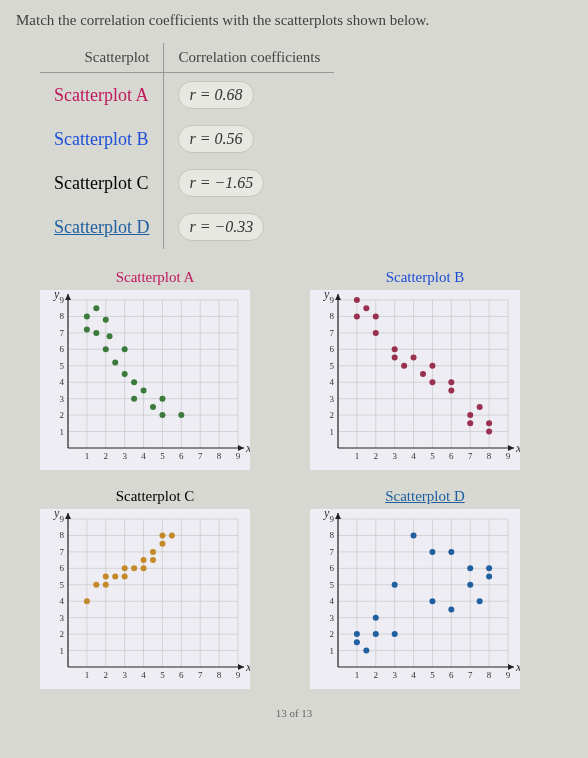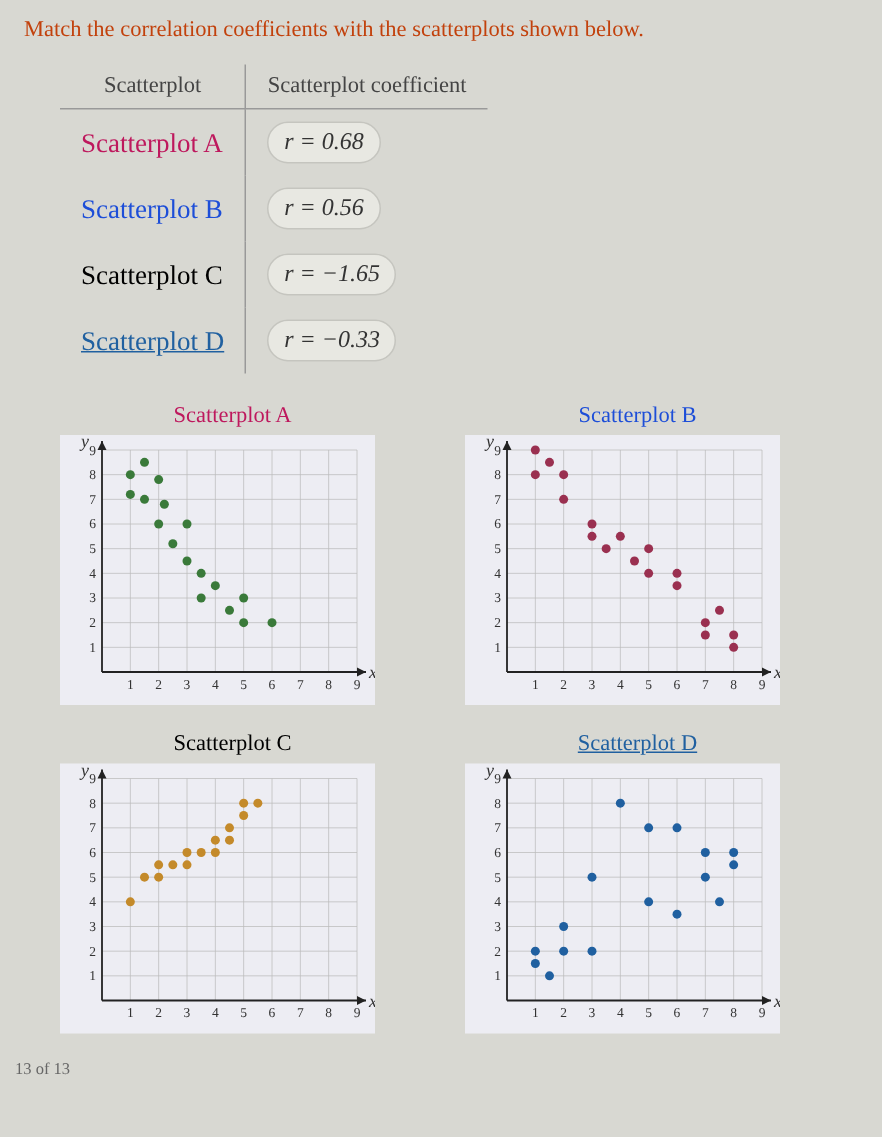--- a/index.html
+++ b/index.html
@@ -7,35 +7,35 @@
       width: 588px;
       height: 758px;
       background: #d8d8d2;
       font-family: Georgia, 'Times New Roman', serif;
       padding: 12px 10px;
       color: #333;
       overflow: hidden;
     }
     .instruction {
       font-size: 15px;
-      color: #c2410c;
+      color: #404040;
       margin-bottom: 14px;
       padding-left: 6px;
       font-family: Liberation Serif, serif;
     }
     .match-table {
       border-collapse: collapse;
       margin-left: 30px;
       margin-bottom: 20px;
     }
     .match-table th {
       font-weight: normal;
       font-size: 15px;
       padding: 6px 14px;
-      text-align: center;
+      text-align: right;
       border-bottom: 1px solid #999;
       color: #444;
     }
     .match-table th:first-child {
       border-right: 1px solid #999;
     }
     .match-table td {
       padding: 8px 14px;
       font-size: 18px;
       vertical-align: middle;
@@ -72,35 +72,36 @@
       text-align: center;
       font-size: 15px;
       font-family: 'Times New Roman', serif;
       margin-bottom: 4px;
     }
     .plot-svg {
       display: block;
       background: #ededf3;
     }
     .footer {
+      text-align: center;
       font-size: 11px;
       color: #666;
       margin-top: 4px;
     }
   </style>
 </head>
 <body>
 
 <div class="instruction">Match the correlation coefficients with the scatterplots shown below.</div>
 
 <table class="match-table">
   <thead>
     <tr>
       <th>Scatterplot</th>
-      <th>Scatterplot coefficient</th>
+      <th>Correlation coefficients</th>
     </tr>
   </thead>
   <tbody>
     <tr>
       <td><span class="sp-label sp-a">Scatterplot A</span></td>
       <td><span class="coef-box">r = 0.68</span></td>
     </tr>
     <tr>
       <td><span class="sp-label sp-b">Scatterplot B</span></td>
       <td><span class="coef-box">r = 0.56</span></td>

